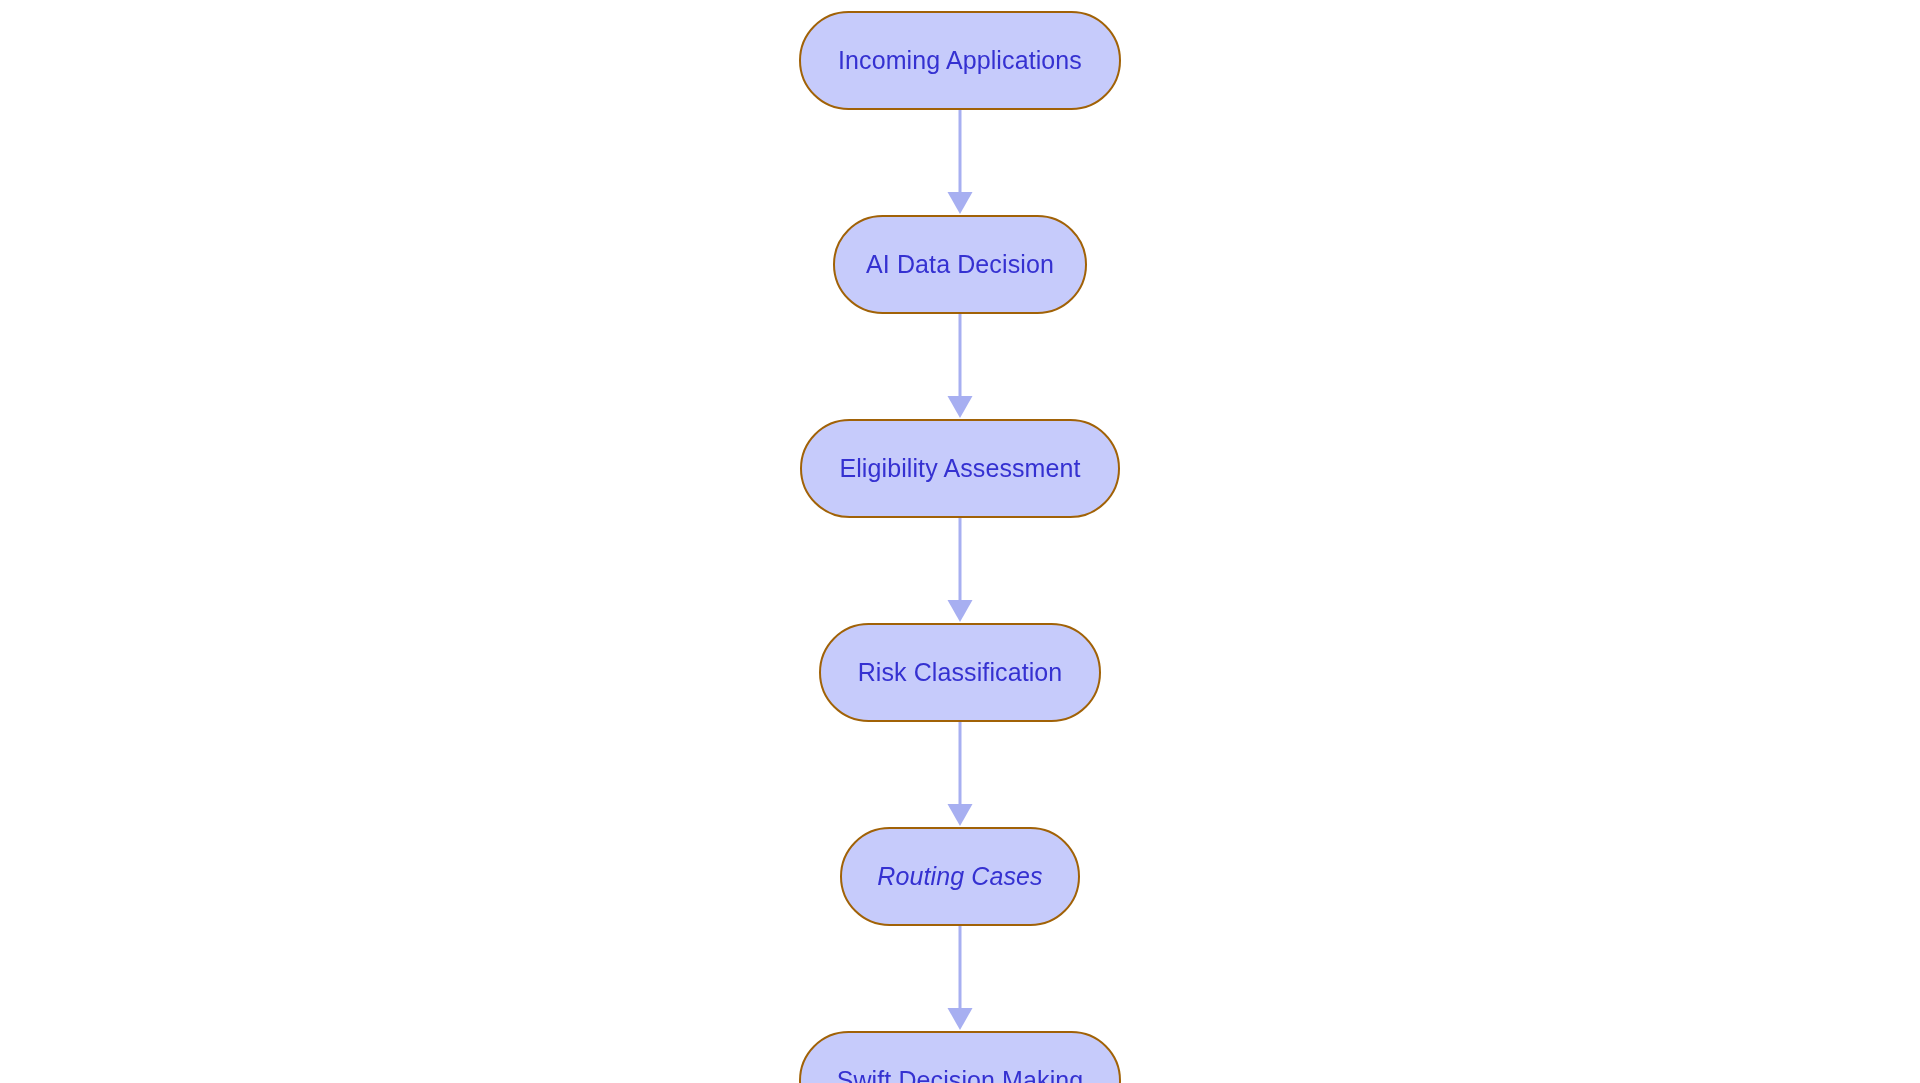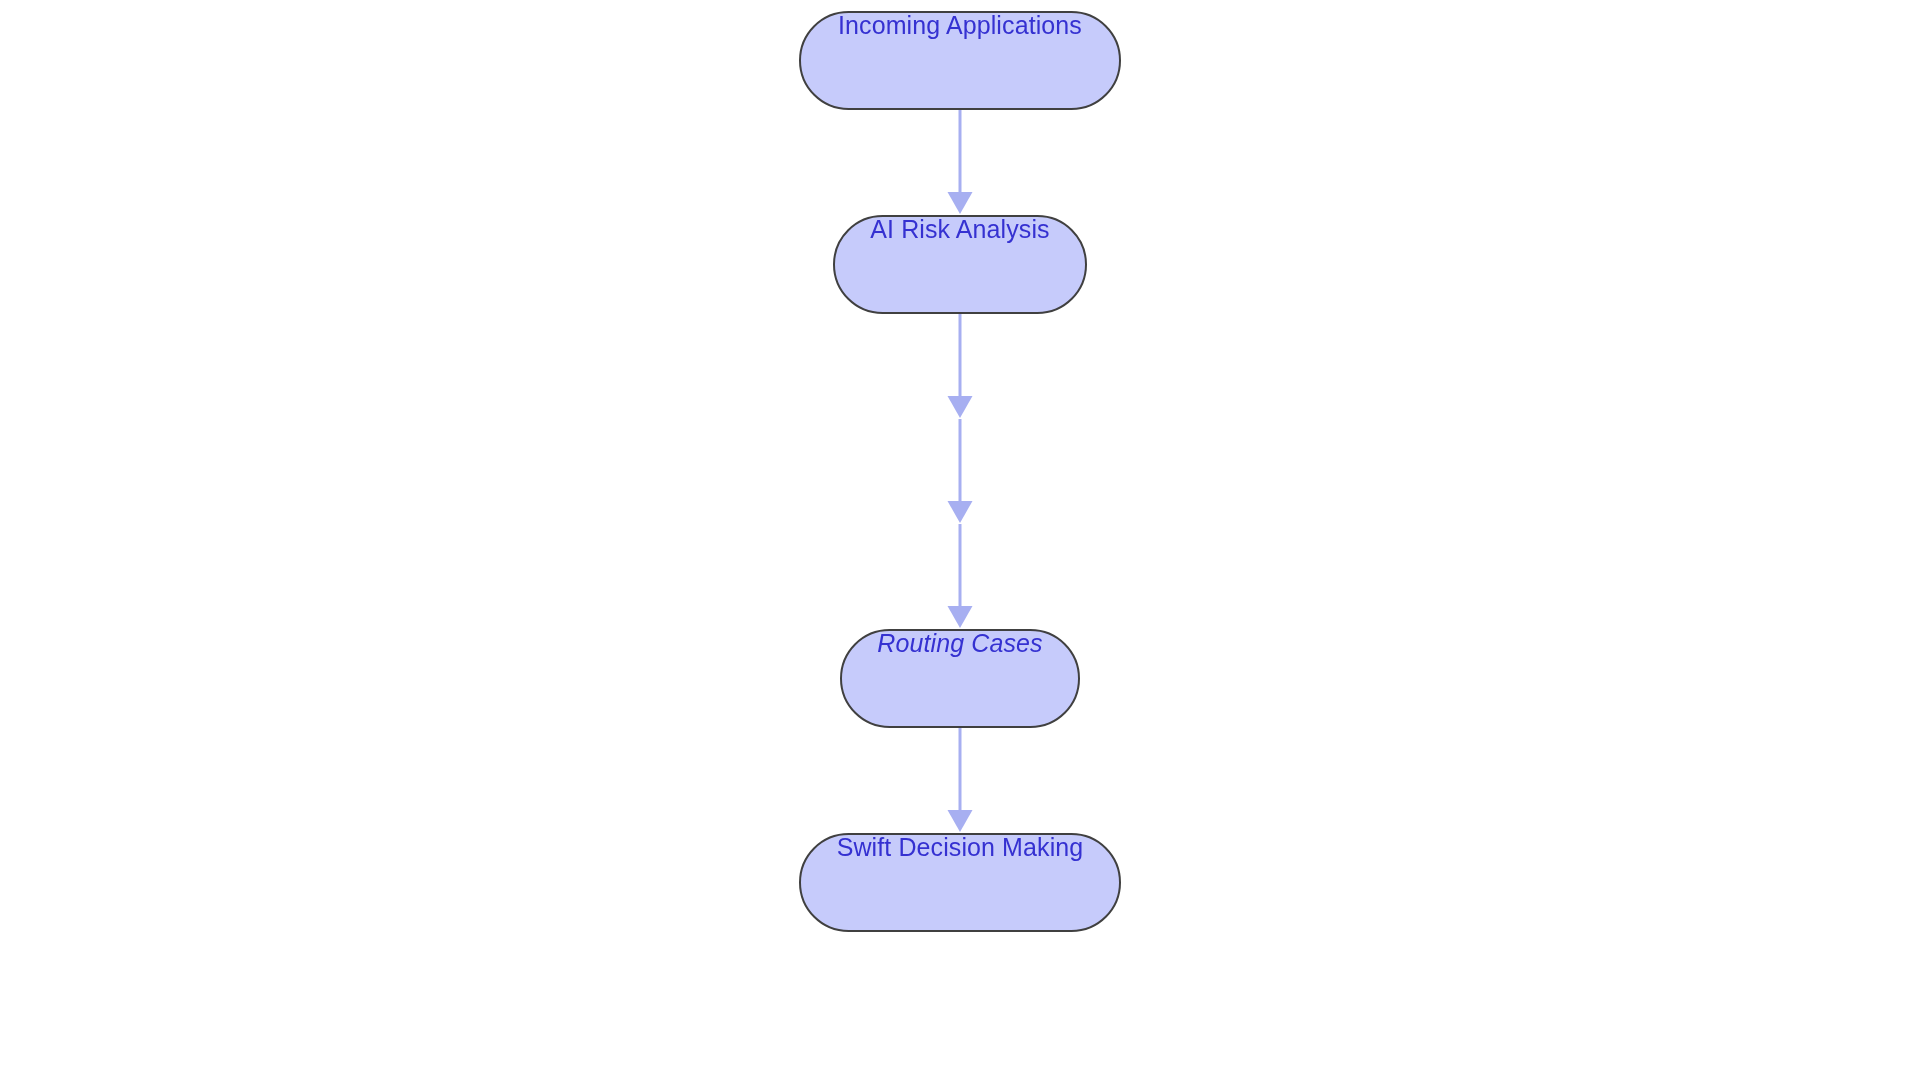--- a/index.html
+++ b/index.html
@@ -34,24 +34,25 @@
     justify-content: flex-start;
     padding-top: 11px;
     box-sizing: border-box;
   }
 
   
   .node {
     position: relative;
     height: 99px;
     box-sizing: border-box;
-    border: 2px solid #404040;
+    border: 2px solid #a16207;
     border-radius: 49.5px;
     background: #c6cbfb;
     display: flex;
+    align-items: center;
     justify-content: center;
     flex: 0 0 auto;
   }
 
   .node-label {
     color: #3531d1;
     font-size: 25px;
     font-weight: 400;
     line-height: 1;
     letter-spacing: 0.1px;
@@ -85,38 +86,44 @@
     </div>
 
     <div class="connector">
       <svg viewBox="0 0 26 105" xmlns="http://www.w3.org/2000/svg" aria-hidden="true">
         <line x1="13" y1="0" x2="13" y2="84" stroke="#a7aff1" stroke-width="3"></line>
         <polygon points="0.5,82 25.5,82 13,104" fill="#a7aff1"></polygon>
       </svg>
     </div>
 
     <div class="node" style="width:254px;">
-      <span class="node-label">AI Risk Analysis</span>
+      <span class="node-label">AI Data Decision</span>
     </div>
 
     <div class="connector">
       <svg viewBox="0 0 26 105" xmlns="http://www.w3.org/2000/svg" aria-hidden="true">
         <line x1="13" y1="0" x2="13" y2="84" stroke="#a7aff1" stroke-width="3"></line>
         <polygon points="0.5,82 25.5,82 13,104" fill="#a7aff1"></polygon>
       </svg>
     </div>
 
+    <div class="node" style="width:320px;">
+      <span class="node-label">Eligibility Assessment</span>
+    </div>
 
     <div class="connector">
       <svg viewBox="0 0 26 105" xmlns="http://www.w3.org/2000/svg" aria-hidden="true">
         <line x1="13" y1="0" x2="13" y2="84" stroke="#a7aff1" stroke-width="3"></line>
         <polygon points="0.5,82 25.5,82 13,104" fill="#a7aff1"></polygon>
       </svg>
     </div>
 
+    <div class="node" style="width:282px;">
+      <span class="node-label">Risk Classification</span>
+    </div>
 
     <div class="connector">
       <svg viewBox="0 0 26 105" xmlns="http://www.w3.org/2000/svg" aria-hidden="true">
         <line x1="13" y1="0" x2="13" y2="84" stroke="#a7aff1" stroke-width="3"></line>
         <polygon points="0.5,82 25.5,82 13,104" fill="#a7aff1"></polygon>
       </svg>
     </div>
 
     <div class="node" style="width:240px;font-style:italic;">
       <span class="node-label">Routing Cases</span>

